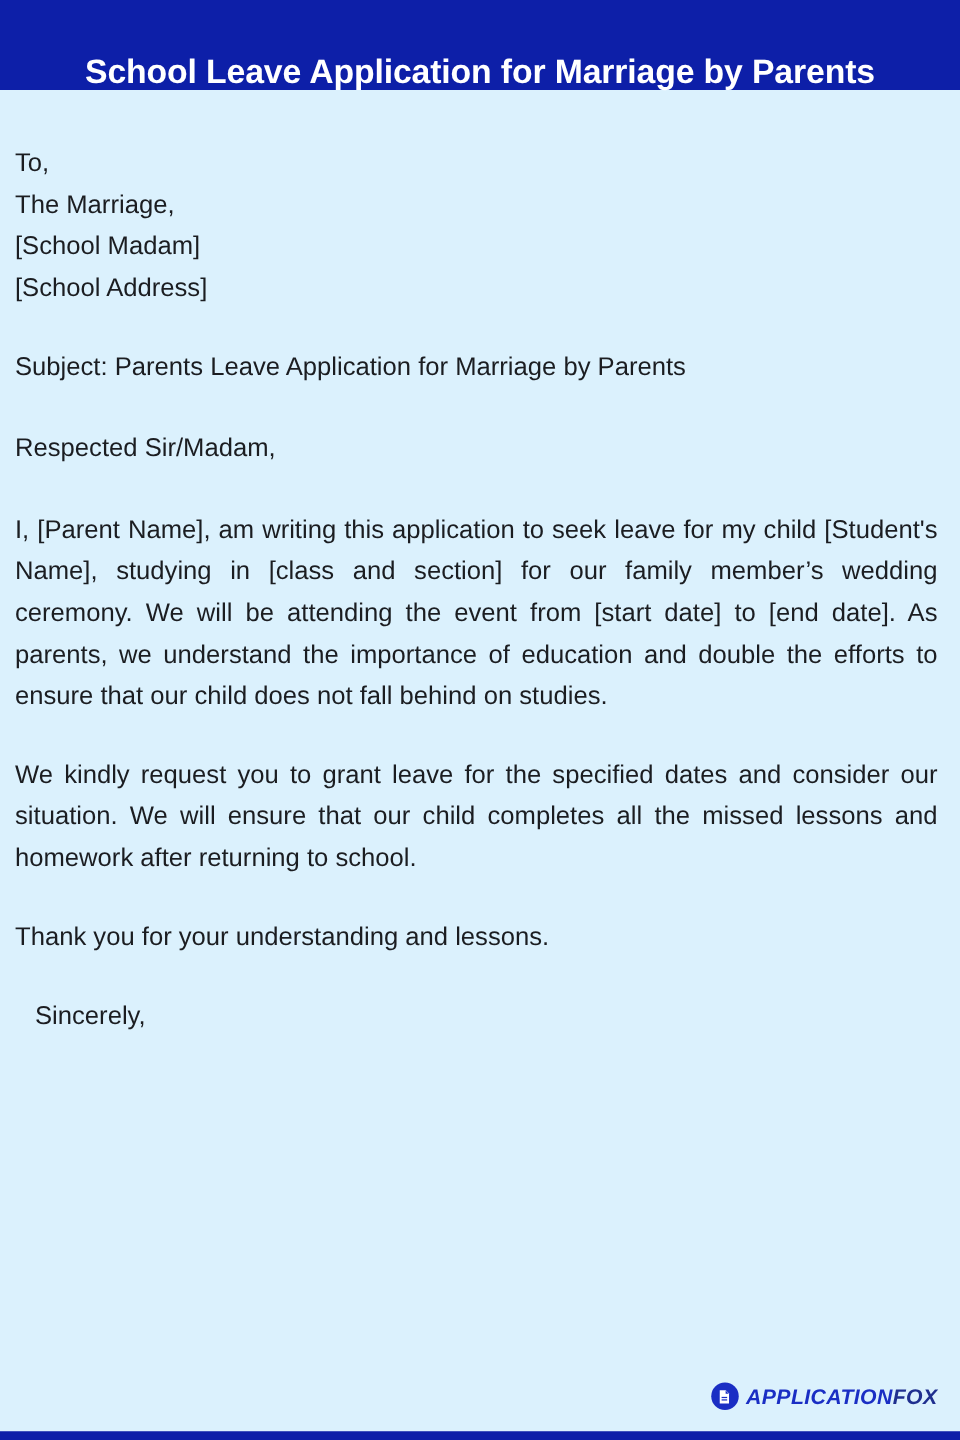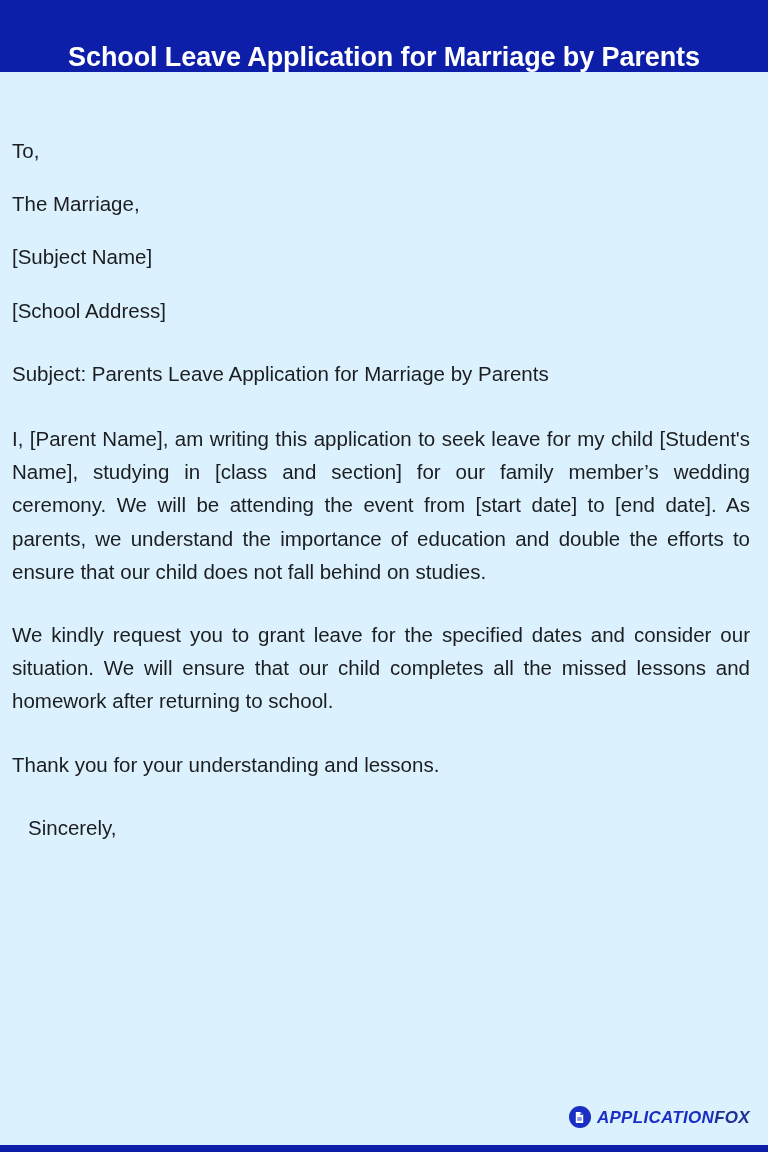--- a/index.html
+++ b/index.html
@@ -62,21 +62,20 @@
     line-height: 1.62;
     font-family: "Liberation Sans", sans-serif;
   }
 
   .block.addr {
     margin: 0 0 30px 0;
   }
   .block.addr .line {
     display: block;
     white-space: nowrap;
-    margin-top: 20px;
   }
 
   .block.subject {
     margin: 0 0 32px 0;
     white-space: nowrap;
   }
 
   .block.salutation {
     margin: 0 0 32px 0;
     white-space: nowrap;
@@ -152,26 +151,27 @@
 
   <div class="header-banner">
     <div class="header-title">School Leave Application for Marriage by Parents</div>
   </div>
 
   <div class="letter-body">
 
     <div class="block addr">
       <span class="line">To,</span>
       <span class="line">The Marriage,</span>
-      <span class="line">[Subject Name]</span>
+      <span class="line">[School Madam]</span>
       <span class="line">[School Address]</span>
     </div>
 
     <div class="block subject">Subject: Parents Leave Application for Marriage by Parents</div>
 
+    <div class="block salutation">Respected Sir/Madam,</div>
 
     <div class="block para">I, [Parent Name], am writing this application to seek leave for my child [Student's Name], studying in [class and section] for our family member’s wedding ceremony. We will be attending the event from [start date] to [end date]. As parents, we understand the importance of education and double the efforts to ensure that our child does not fall behind on studies.</div>
 
     <div class="block para">We kindly request you to grant leave for the specified dates and consider our situation. We will ensure that our child completes all the missed lessons and homework after returning to school.</div>
 
     <div class="block para last-left">Thank you for your understanding and lessons.</div>
 
     <div class="block closing">
       <span class="line">Sincerely,</span>
     </div>

